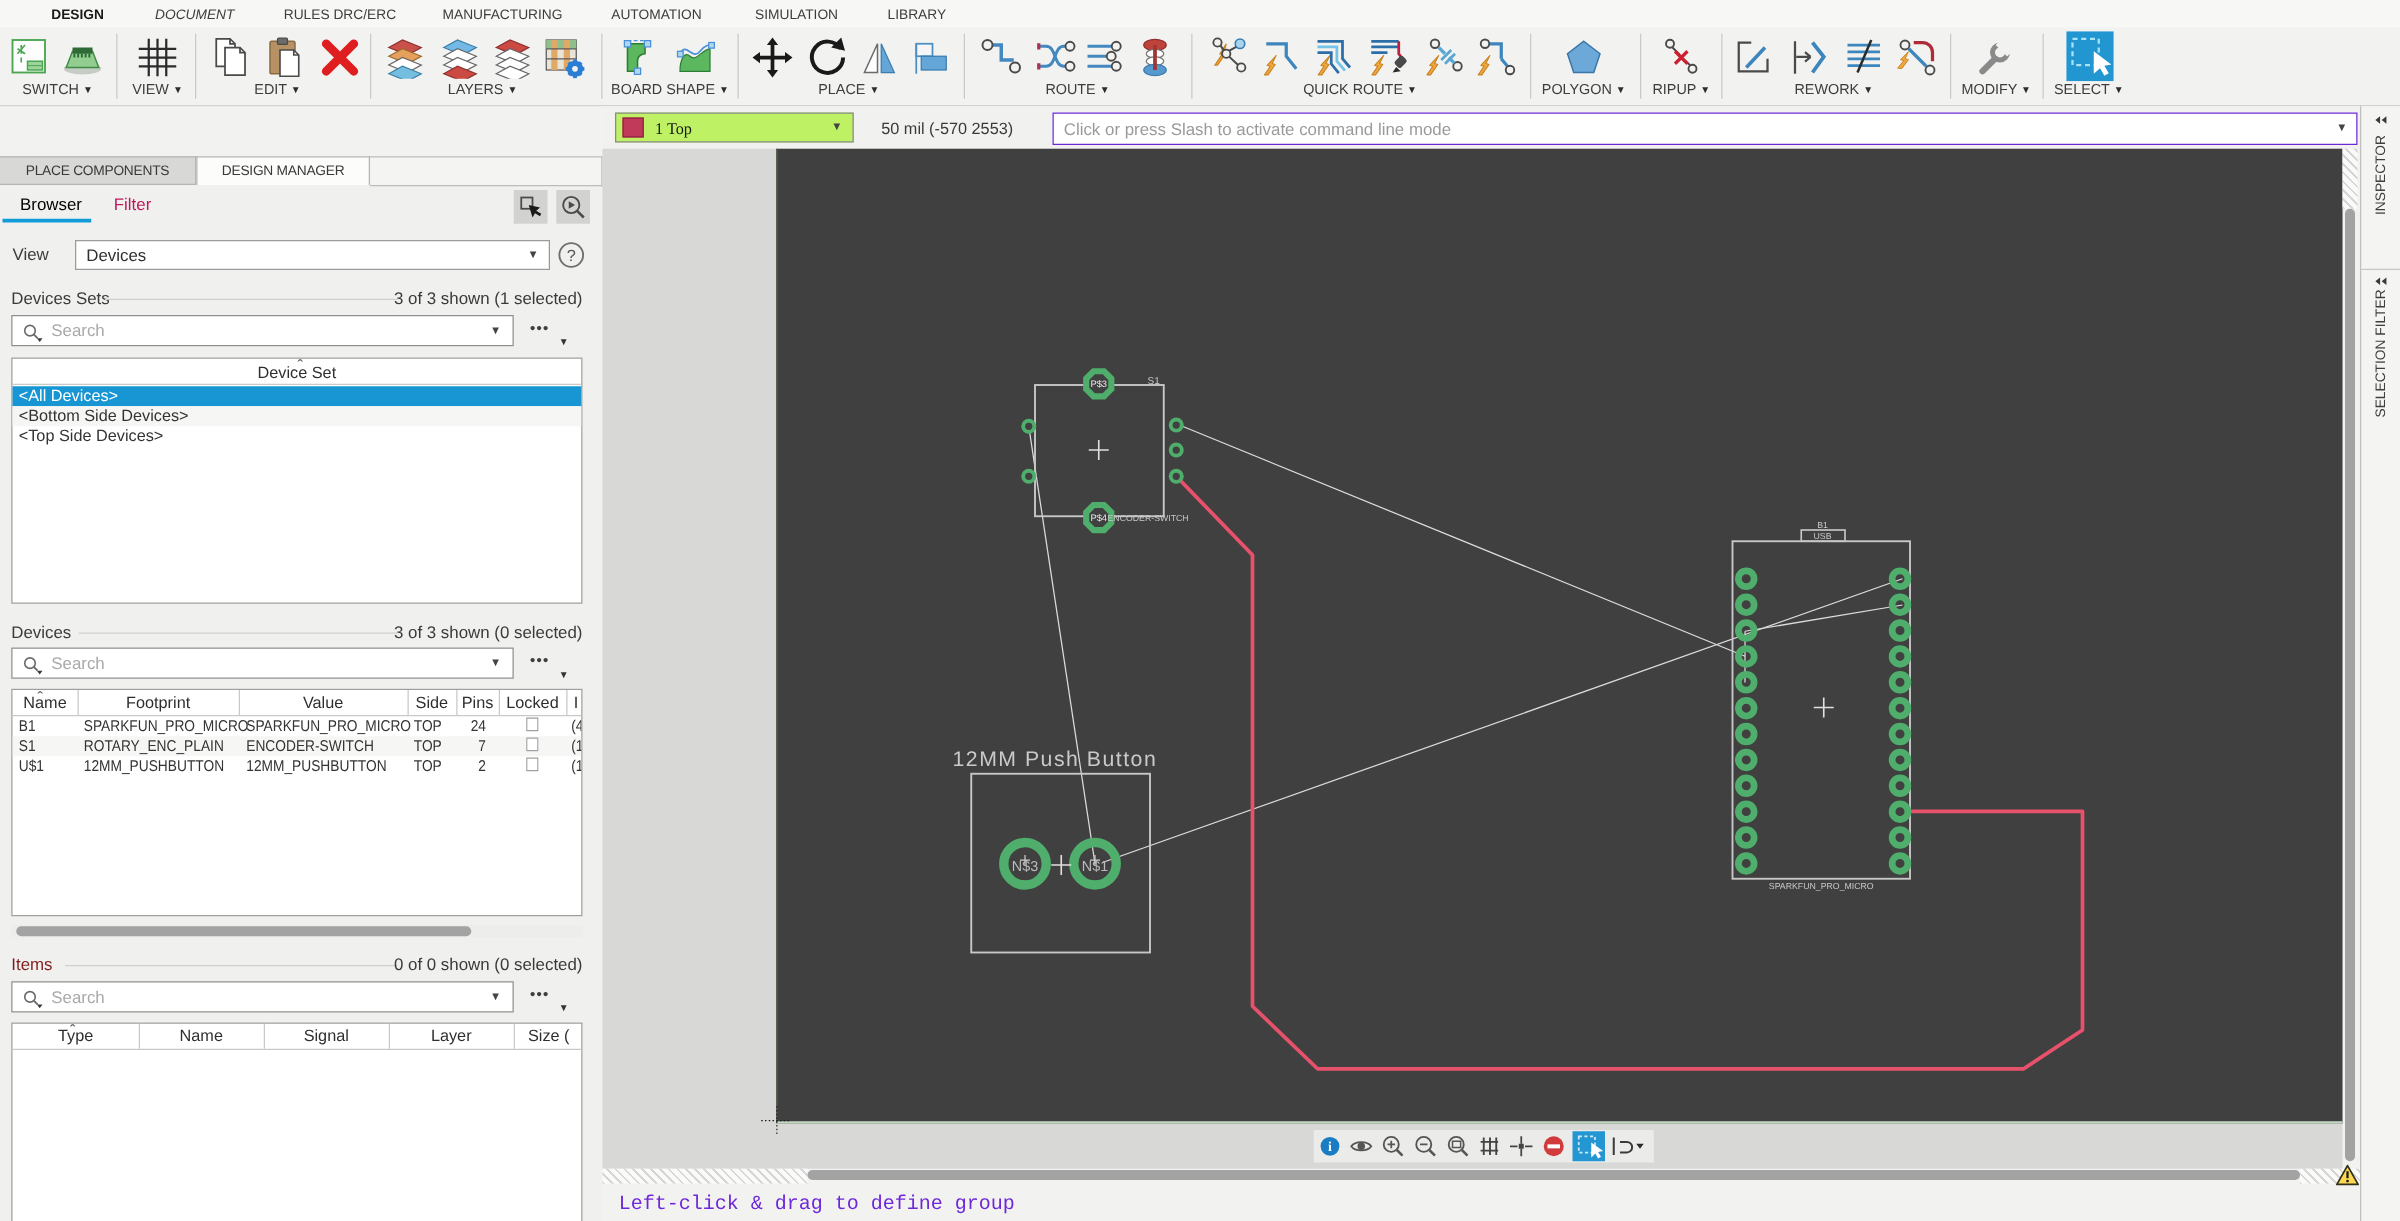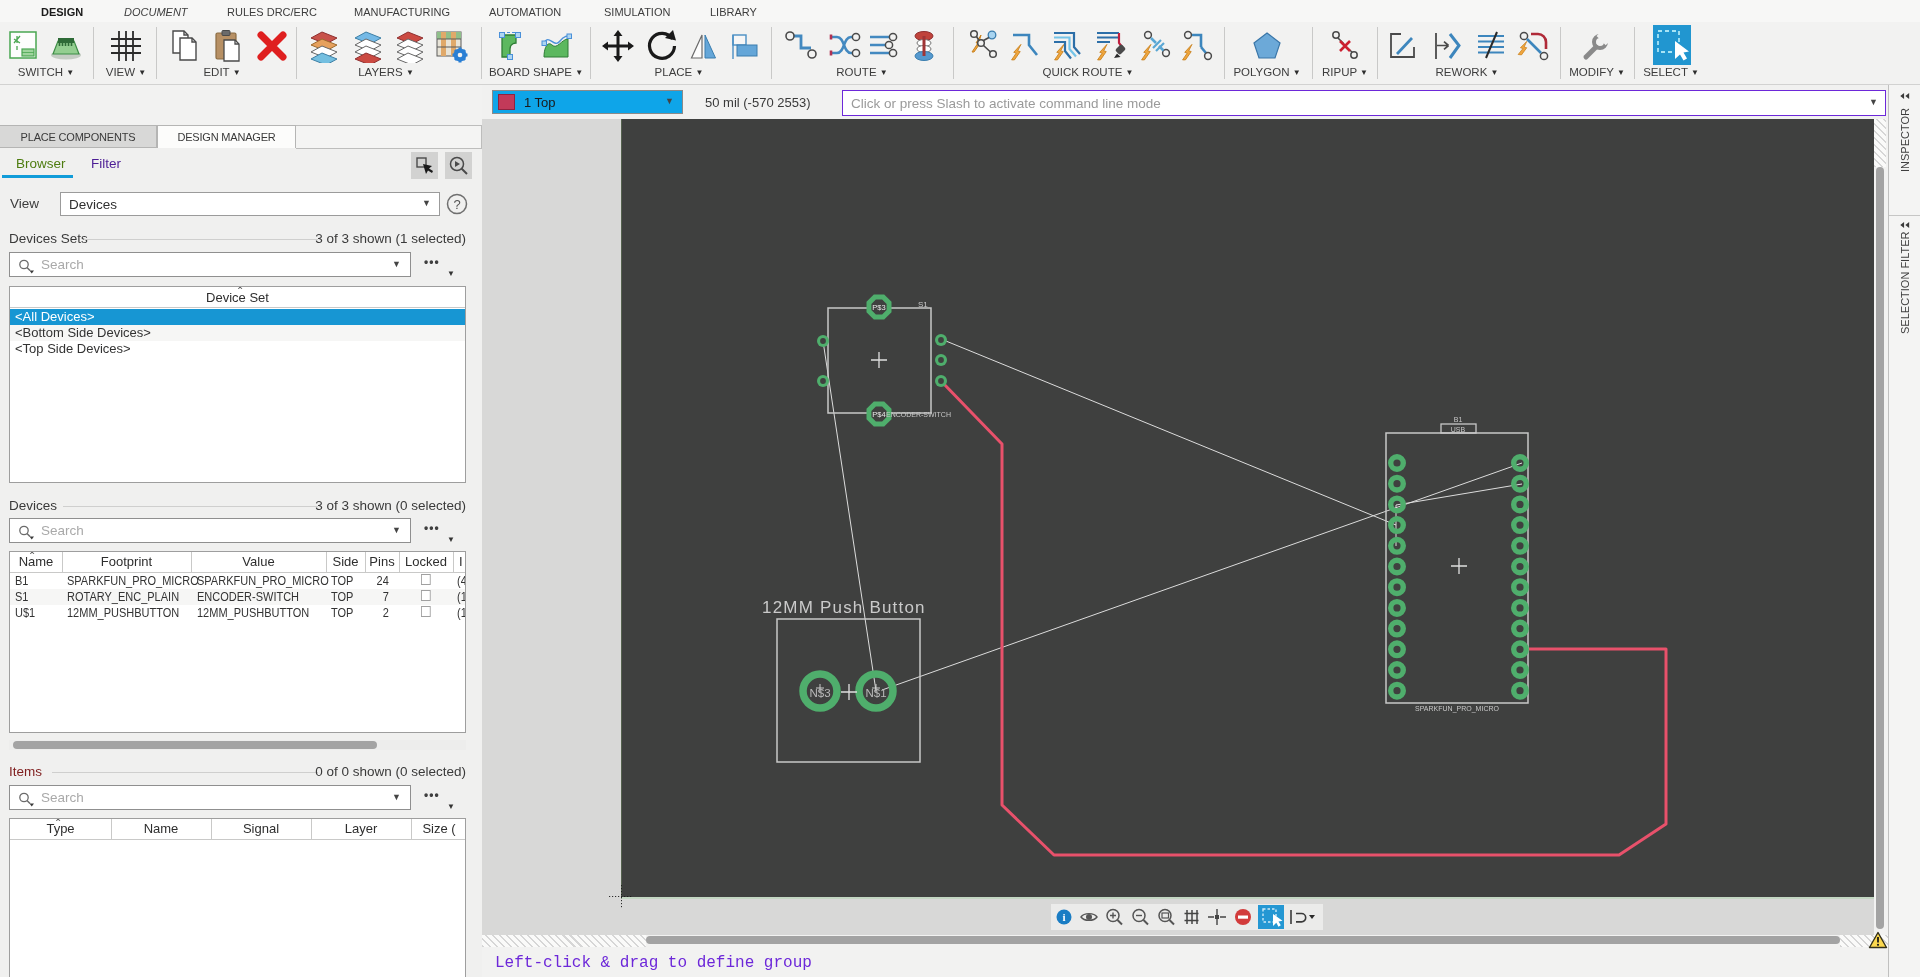--- a/index.html
+++ b/index.html
@@ -265,23 +265,23 @@
     <rect x="0" y="0" width="38" height="40" fill="#2196d0"></rect>
     <rect x="5" y="6" width="21" height="21" fill="none" stroke="#a8e4f5" stroke-width="1.8" stroke-dasharray="4,3"></rect>
     <path d="M22 16 L22 34 L27 29.5 L30.5 35.5 L34 33.5 L30.5 27.5 L36 26.5 Z" fill="#fff"></path>
   </svg>
 </div>
 <div id="panel">
   <div class="abs" style="left:0; top:0; width:157px; height:23px; background:#d8d8d7; border:1px solid #b5b5b4; border-left:none; font-size:11px; letter-spacing:-0.2px; color:#3a3a3a; text-align:center; line-height:22px;">PLACE COMPONENTS</div>
   <div class="abs" style="left:157px; top:0; width:139px; height:23px; background:#fcfcfb; border:1px solid #b5b5b4; border-bottom:none; font-size:11px; letter-spacing:-0.2px; color:#3a3a3a; text-align:center; line-height:22px;">DESIGN MANAGER</div>
   <div class="abs" style="left:296px; top:0; width:186px; height:24px; background:#f4f4f3; border:1px solid #bdbdbc; border-left:none;"></div>
 
-  <div class="abs" style="left:16px; top:31px; font-size:13.5px; color:#4d7c0f;">Browser</div>
+  <div class="abs" style="left:16px; top:31px; font-size:13.5px; color:#000000;">Browser</div>
   <div class="abs" style="left:2px; top:50px; width:71px; height:3px; background:#119cd9;"></div>
-  <div class="abs" style="left:91px; top:31px; font-size:13.5px; color:#4c1d95;">Filter</div>
+  <div class="abs" style="left:91px; top:31px; font-size:13.5px; color:#be185d;">Filter</div>
 
   <div class="abs" style="left:411px; top:27px; width:27px; height:27px; background:#d2d2d1;">
     <svg width="27" height="27" viewBox="0 0 27 27">
         <rect x="6" y="6" width="9" height="9" fill="none" stroke="#4a4a4a" stroke-width="1.4"></rect>
         <path d="M12 12 L15 22 L17 18.5 L21 21 L22 19 L18 16.5 L21 14 Z" fill="#1a1a1a"></path>
       </svg>
   </div>
   <div class="abs" style="left:445px; top:27px; width:27px; height:27px; background:#d2d2d1;">
     <svg width="27" height="27" viewBox="0 0 27 27">
         <circle cx="12" cy="12" r="6.5" fill="none" stroke="#4a4a4a" stroke-width="1.5"></circle>
@@ -415,21 +415,21 @@
       <div class="colsep" style="left:201px;"></div>
       <div class="colsep" style="left:301px;"></div>
       <div class="colsep" style="left:401px;"></div>
     <div class="abs" style="left:0; top:20px; width:100%; height:1px; background:#c9c9c8;"></div>
   </div>
 
   <div class="abs" style="left:9px; top:879px; width:457px; height:10px; background:#ededec;"></div>
   <div class="thumb" style="left:13px; top:880px; width:257px; height:8px;"></div>
 </div>
 <div id="topbar">
-  <div class="abs" style="left:10px; top:5px; width:191px; height:24px; background:#0ea5e9; border:1px solid #8a8a8a;">
+  <div class="abs" style="left:10px; top:5px; width:191px; height:24px; background:#bef264; border:1px solid #8a8a8a;font-family:Liberation Serif, serif;">
     <div class="abs" style="left:5px; top:3px; width:17px; height:16px; background:#c23a59; border:1px solid #8e2340;"></div>
     <span class="abs" style="left:31px; top:4px; font-size:13px; color:#1a1a1a;">1 Top</span>
     <span class="abs" style="right:8px; top:5px; font-size:9px; color:#444;">▼</span>
   </div>
   <div class="abs" style="left:223px; top:10px; font-size:13px; color:#3a3a3a;">50 mil (-570 2553)</div>
   <div class="abs" style="left:360px; top:5px; width:1044px; height:26px; background:#fff; border:1px solid #6d28d9;">
     <span class="abs" style="left:8px; top:5px; font-size:13.5px; color:#9a9a9a;">Click or press Slash to activate command line mode</span>
     <span class="abs" style="right:7px; top:6px; font-size:9px; color:#444;">▼</span>
   </div>
 </div>

